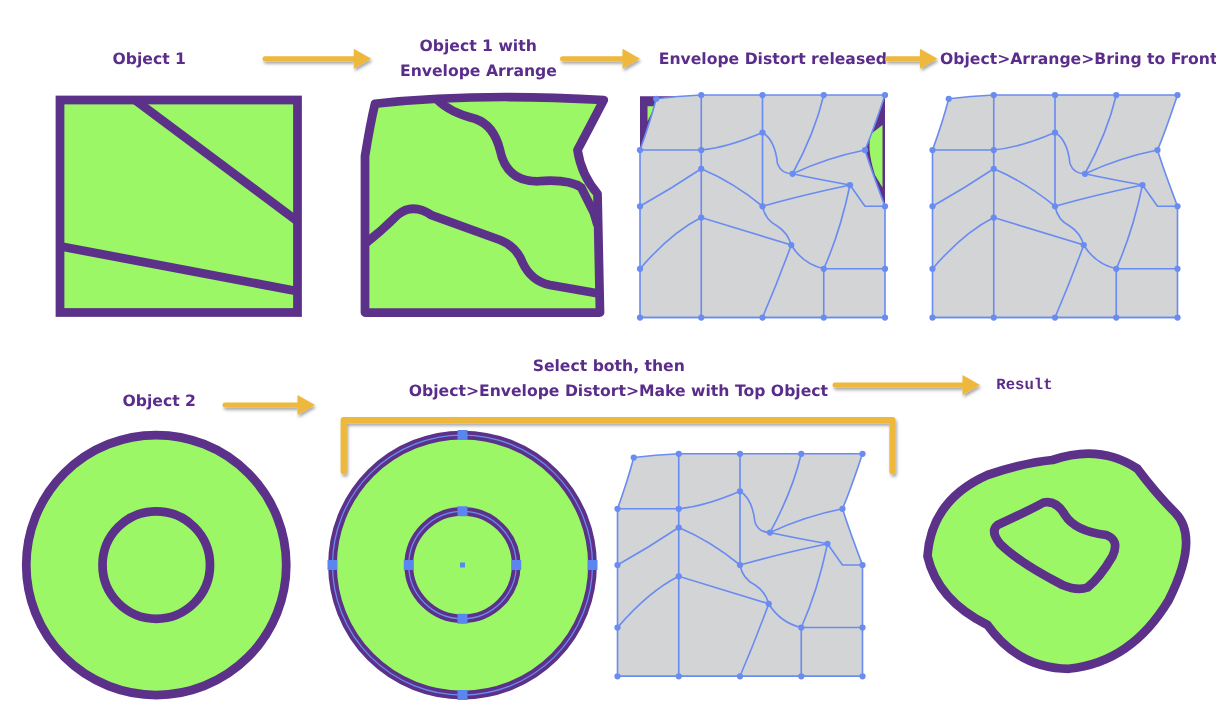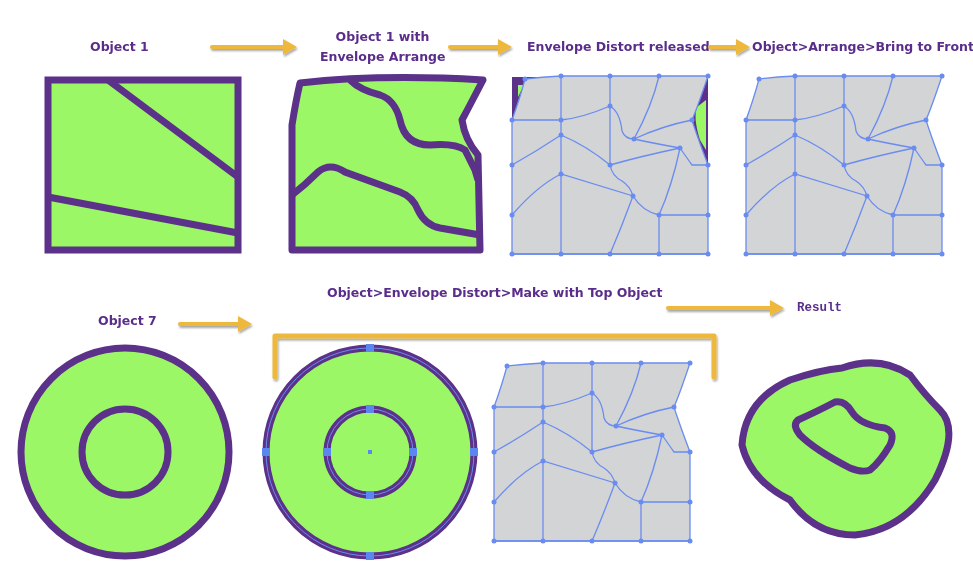--- a/index.html
+++ b/index.html
@@ -10,22 +10,23 @@
 </head>
 <body>
 
 <div class="label" style="left:90px;top:37px;">Object 1</div>
 <div class="label" style="left:320px;top:27px;width:125px;text-align:center;">
   <div>Object 1 with</div>
   <div>Envelope Arrange</div>
 </div>
 <div class="label" style="left:527px;top:37px;text-align:center;">Envelope Distort  released</div>
 <div class="label" style="left:752px;top:37px;">Object&gt;Arrange&gt;Bring to Front</div>
-<div class="label" style="left:98px;top:311px;">Object 7</div>
+<div class="label" style="left:98px;top:311px;">Object 2</div>
 <div class="label" style="left:327px;top:283px;width:320px;">
+  <div>Select both, then</div>
   <div>Object&gt;Envelope Distort&gt;Make with Top Object</div>
 </div>
 <div class="label" style="left:797px;top:298px;font-family:Liberation Mono, monospace;">Result</div>
 
 <svg class="canvas" width="973" height="578" viewBox="0 0 973 578">
   <defs>
     <filter id="sh" x="-10%" y="-50%" width="130%" height="250%">
       <feDropShadow dx="1" dy="2" stdDeviation="1.2" flood-color="#000" flood-opacity="0.35"></feDropShadow>
     </filter>
     <g id="meshgrid">

